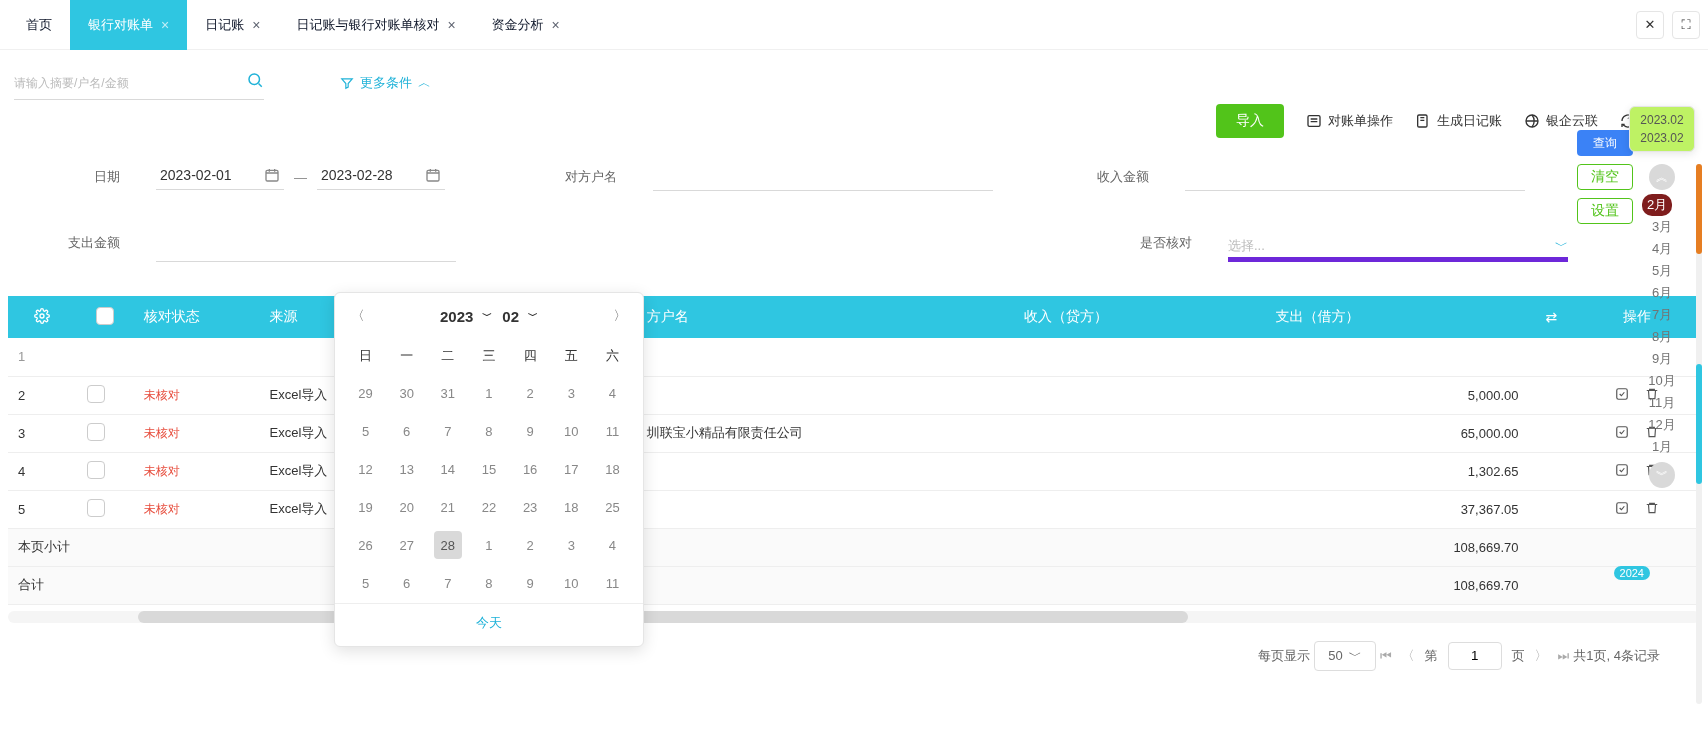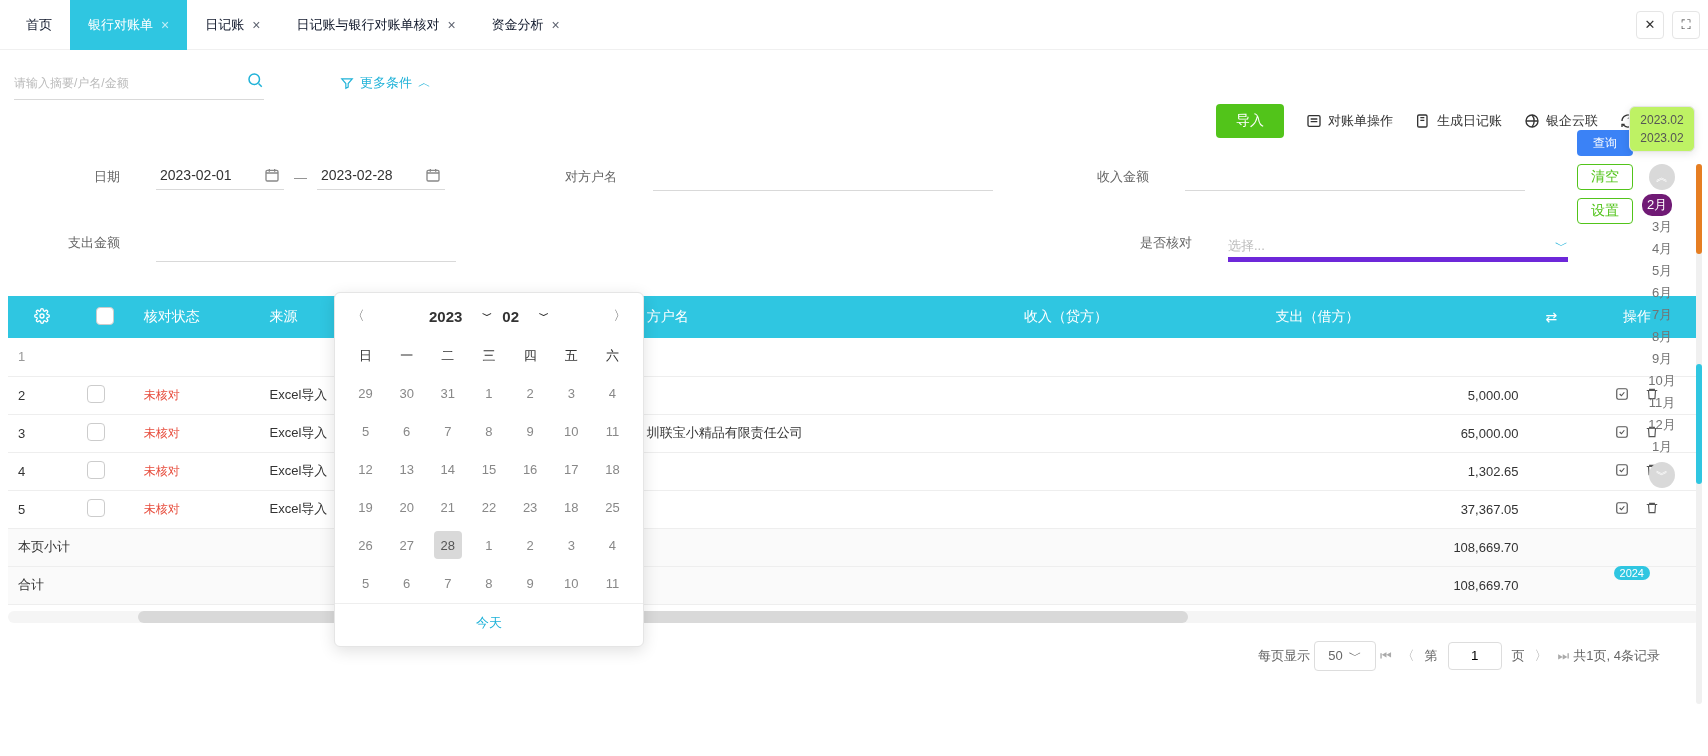--- a/index.html
+++ b/index.html
@@ -41,21 +41,21 @@
 .select-line { border:none; border-bottom:5px solid #6d28d9; outline:none; height: 28px; width: 340px; font-size:13px; color:#bbb; background:transparent; display:flex; align-items:center; justify-content:space-between; }
 .right-btn-col { display:flex; flex-direction:column; gap:8px; }
 .btn-sm-g { background:#3b82f6; color:#fff; border:none; border-radius:4px; height:26px; width:56px; font-size:12px; cursor:pointer;}
 .btn-sm-o { background:#fff; color:#52c41a; border:1px solid #52c41a; border-radius:4px; height:26px; width:56px; font-size:14px; cursor:pointer;}
 
 
 .calendar-pop { position:absolute; left: 334px; top: 242px; width: 310px; background:#fff; border:1px solid #e5e5e5; border-radius:6px; box-shadow: 0 4px 16px rgba(0,0,0,.12); z-index: 50; }
 .cal-head { height: 46px; display:flex; align-items:center; justify-content:center; gap:10px; position:relative; }
 .cal-nav { position:absolute; width:30px; display:flex; align-items:center; justify-content:center; color:#666; cursor:pointer; }
 .cal-prev { left:8px; } .cal-next { right:8px; }
-.cal-head .yr, .cal-head .mo { font-weight: bold; color:#333; font-size:15px; display:flex; align-items:center; gap:20px; }
+.cal-head .yr, .cal-head .mo { font-weight: bold; color:#333; font-size:15px; display:flex; align-items:center; gap:9px; }
 .cal-grid { display:grid; grid-template-columns: repeat(7,1fr); text-align:center; padding: 4px 10px 6px; row-gap: 10px; }
 .dow { color:#333; font-size:13px; font-weight:500; padding: 4px 0; }
 .day { color:#888; font-size:13px; height: 28px; width: 28px; margin: 0 auto; display:flex; align-items:center; justify-content:center; border-radius:4px; cursor:pointer; }
 .day.in { color:#888; }
 .day.sel { background:#d9d9d9; color:#555; }
 .cal-today { text-align:center; color:#1fb2d8; padding: 10px 0 14px; border-top:1px solid #eee; cursor:pointer; }
 
 
 .table-wrap { margin: 16px 8px 0; position:relative; }
 table.data { width: 100%; border-collapse: collapse; }
@@ -78,21 +78,21 @@
 .pager .nav-gp { display:flex; align-items:center; gap:10px; color:#aaa; }
 .pager input.pg { width: 54px; height:28px; border:1px solid #ddd; border-radius:4px; text-align:center; }
 
 
 .timeline { position:absolute; right: 14px; top: 106px; width: 64px; display:flex; flex-direction:column; align-items:center; gap:6px; }
 .tl-pills { display:flex; flex-direction:column; gap:4px; border:1px solid #e5e5e5; border-radius:6px; box-shadow:0 2px 8px rgba(0,0,0,.1); padding:6px 8px; background:#bef264; }
 .tl-pill { font-size:12px; color:#555; width: 48px; text-align:center; }
 .tl-col { display:flex; flex-direction:column; align-items:center; gap:4px; margin-top: 6px; }
 .tl-btn-up, .tl-btn-down { width: 26px; height:26px; border-radius:50%; background:#d9d9d9; color:#fff; display:flex; align-items:center; justify-content:center; cursor:pointer; font-size:12px; }
 .tl-month { font-size:13px; color:#737373; width: 40px; text-align:center; height: 22px; display:flex; align-items:center; justify-content:center; position:relative; }
-.tl-month.active { background:#701a75; color:#fff; border-radius: 10px; width: 30px; }
+.tl-month.active { background:#7f1d1d; color:#fff; border-radius: 10px; width: 30px; }
 .tl-year-badge { position:absolute; right: 58px; top: 566px; background:#2fc6e1; color:#fff; font-size:11px; border-radius: 8px; padding: 1px 6px; }
 .tl-bar { position:absolute; right: 6px; top: 164px; width: 6px; height: 540px; background: #f0f0f0; border-radius: 3px; }
 .tl-bar .seg1 { position:absolute; top: 0; height: 90px; width:6px; background:#e67e22; border-radius:3px; }
 .tl-bar .seg2 { position:absolute; top: 200px; height: 120px; width:6px; background:#2fc6e1; border-radius:3px; }
 .expand-arrow { position:absolute; right: 74px; top: 108px; color:#999; cursor:pointer; }
 </style>
 </head>
 <body>
 
 <div class="top-tabs">

